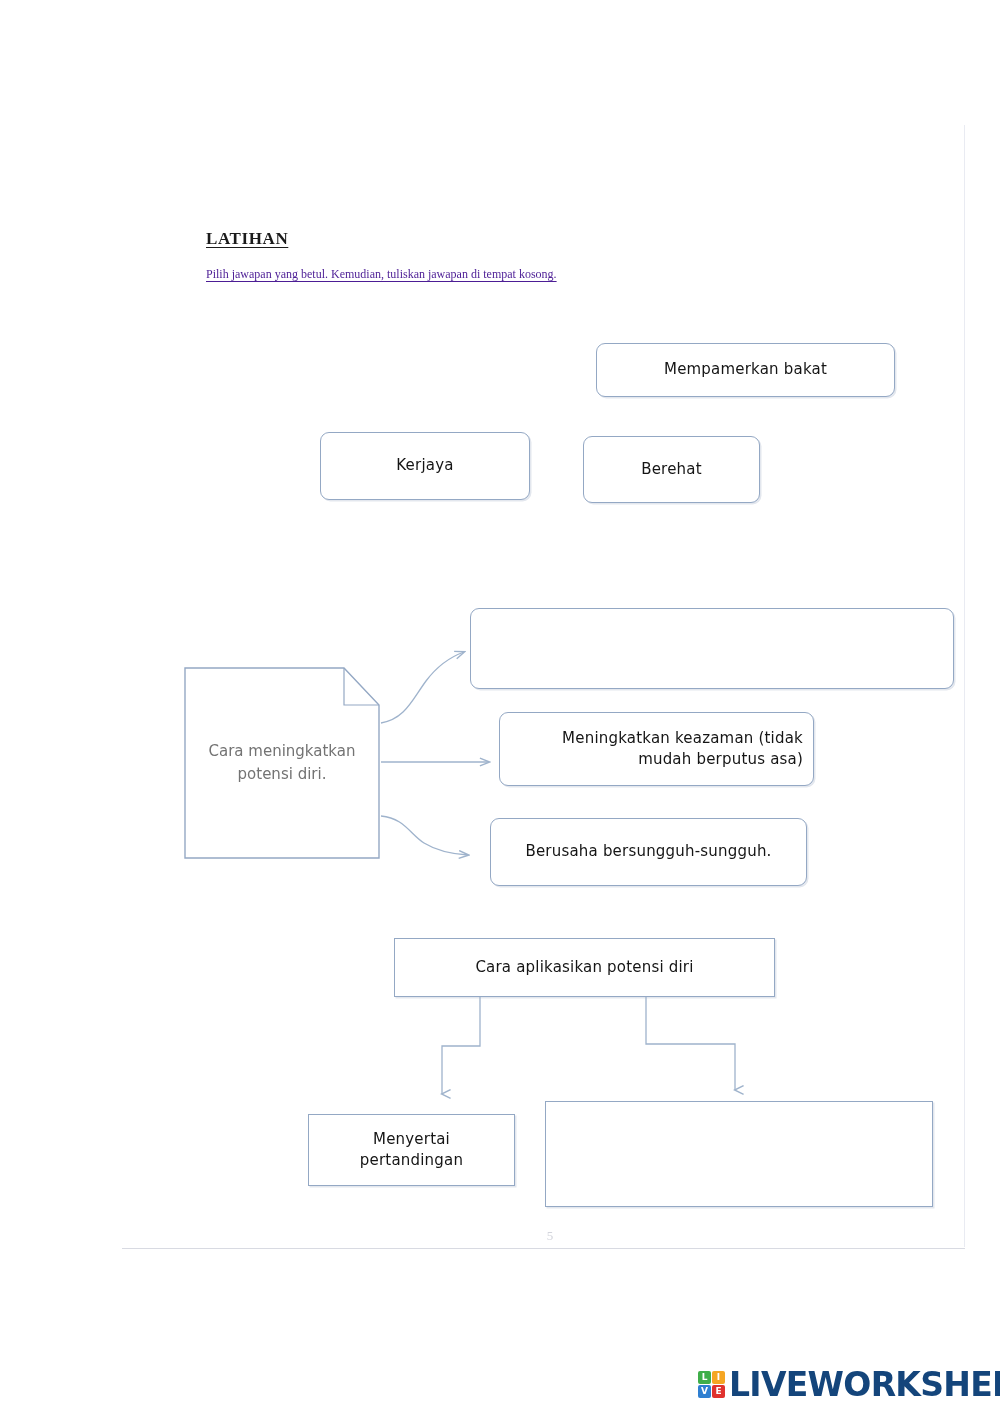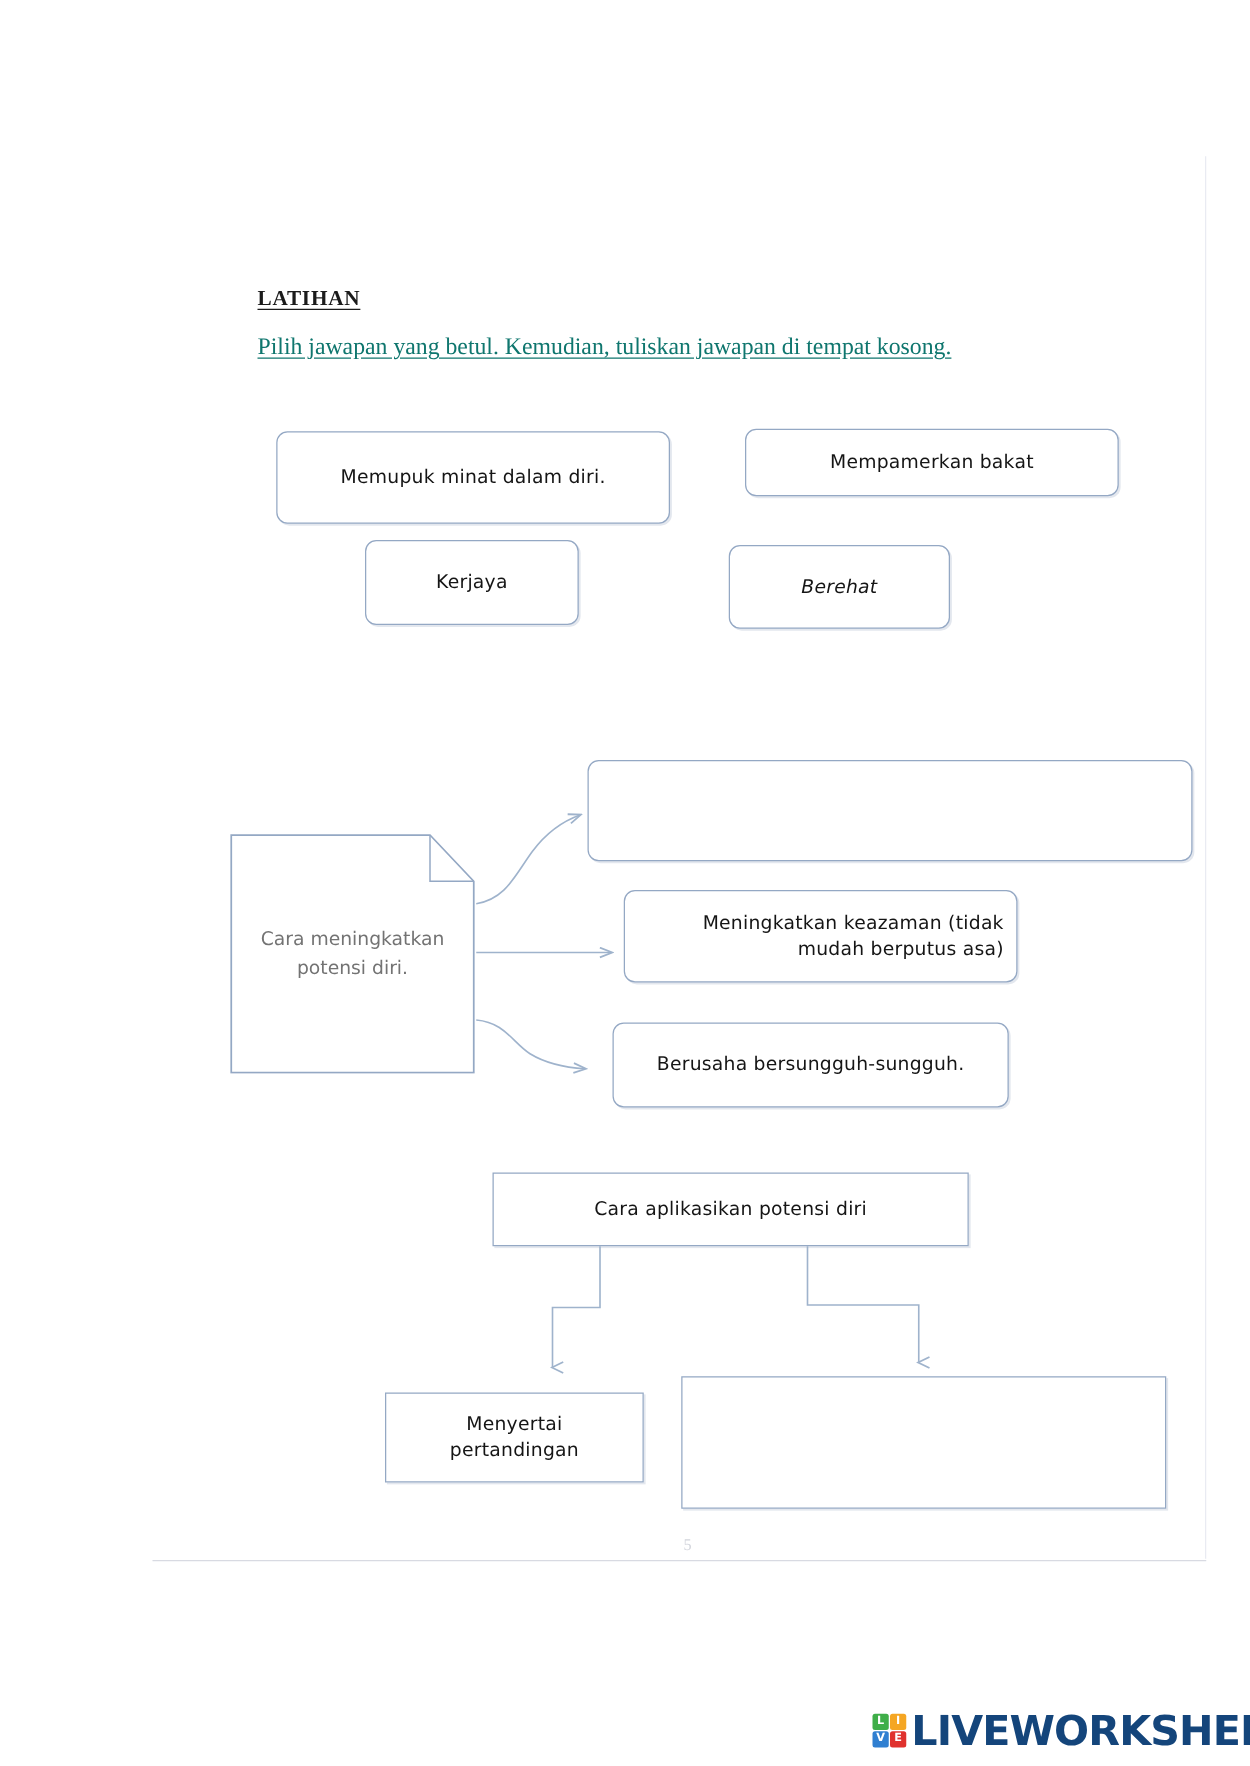--- a/index.html
+++ b/index.html
@@ -69,25 +69,25 @@
     font-size: 17px;
     font-weight: bold;
     letter-spacing: 0.6px;
     text-decoration: underline;
     text-underline-offset: 3px;
     font-family: Liberation Serif, serif;
   }
   #instruction {
     left: 206px;
     top: 267px;
-    font-size: 19px;
+    font-size: 12px;
     font-weight: normal;
     text-decoration: underline;
     text-underline-offset: 3px;
-    color: #0f766e;
+    color: #4c1d95;
   }
 
   
   .box {
     position: absolute;
     border: 1px solid #94a8c4;
     background: #ffffff;
     box-sizing: border-box;
     display: flex;
     align-items: center;
@@ -100,22 +100,22 @@
     letter-spacing: 0.2px;
     padding: 4px 10px;
   }
   .box.rounded { border-radius: 9px; }
   .box.sharp   { border-radius: 0; }
   .box.shadowed { box-shadow: 1.5px 1.5px 0 0 #e3e7ee; }
 
   
   #opt0 { left: 221px; top: 345px; width: 315px; height: 74px; }
   #opt1 { left: 596px; top: 343px; width: 299px; height: 54px; }
-  #opt2 { left: 292px; top: 432px; width: 171px; height: 68px; }
-  #opt3 { left: 583px; top: 436px; width: 177px; height: 67px; font-style: italic; }
+  #opt2 { left: 320px; top: 432px; width: 210px; height: 68px; }
+  #opt3 { left: 583px; top: 436px; width: 177px; height: 67px; }
 
   
   
   #src-fold {
     position: absolute;
     left: 184px;
     top: 667px;
     width: 196px;
     height: 192px;
   }
@@ -205,21 +205,20 @@
 <div id="page">
 
   <div id="sheet">
 
     <div class="margin-guide"></div>
 
     <div class="heading" id="title">LATIHAN</div>
 
     <div class="heading" id="instruction">Pilih jawapan yang betul. Kemudian, tuliskan jawapan di tempat kosong.</div>
 
-    <div class="box rounded shadowed" id="opt0">Memupuk minat dalam diri.</div>
 
     <div class="box rounded shadowed" id="opt1">Mempamerkan bakat</div>
 
     <div class="box rounded shadowed" id="opt2">Kerjaya</div>
 
     <div class="box rounded shadowed" id="opt3">Berehat</div>
 
     <div id="src-fold">
       <svg class="fold-svg" viewBox="0 0 196 192" xmlns="http://www.w3.org/2000/svg">
         <path d="M1,1 L160,1 L195,38 L195,191 L1,191 Z" fill="#ffffff" stroke="#94a8c4" stroke-width="1.4"></path>

